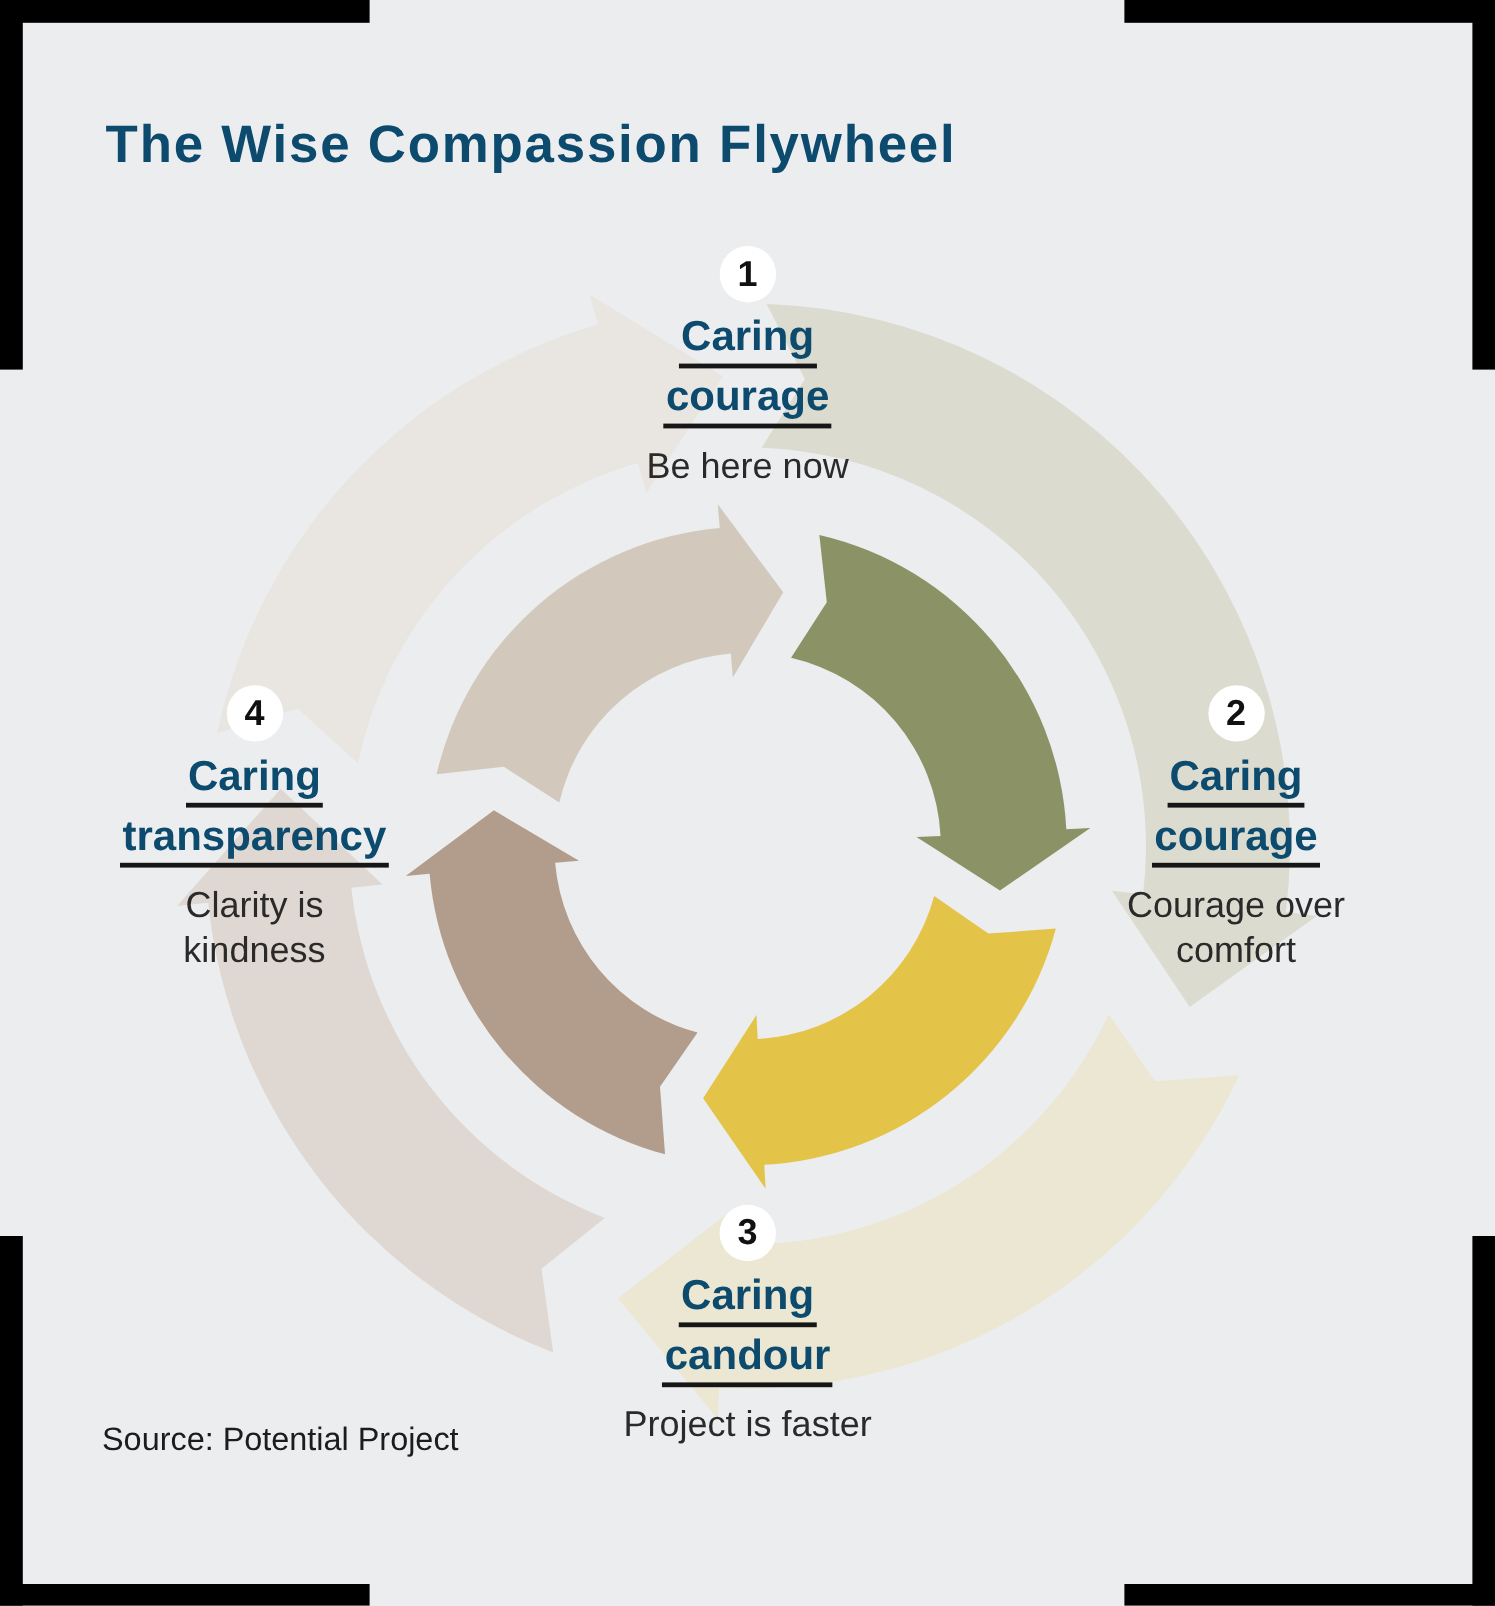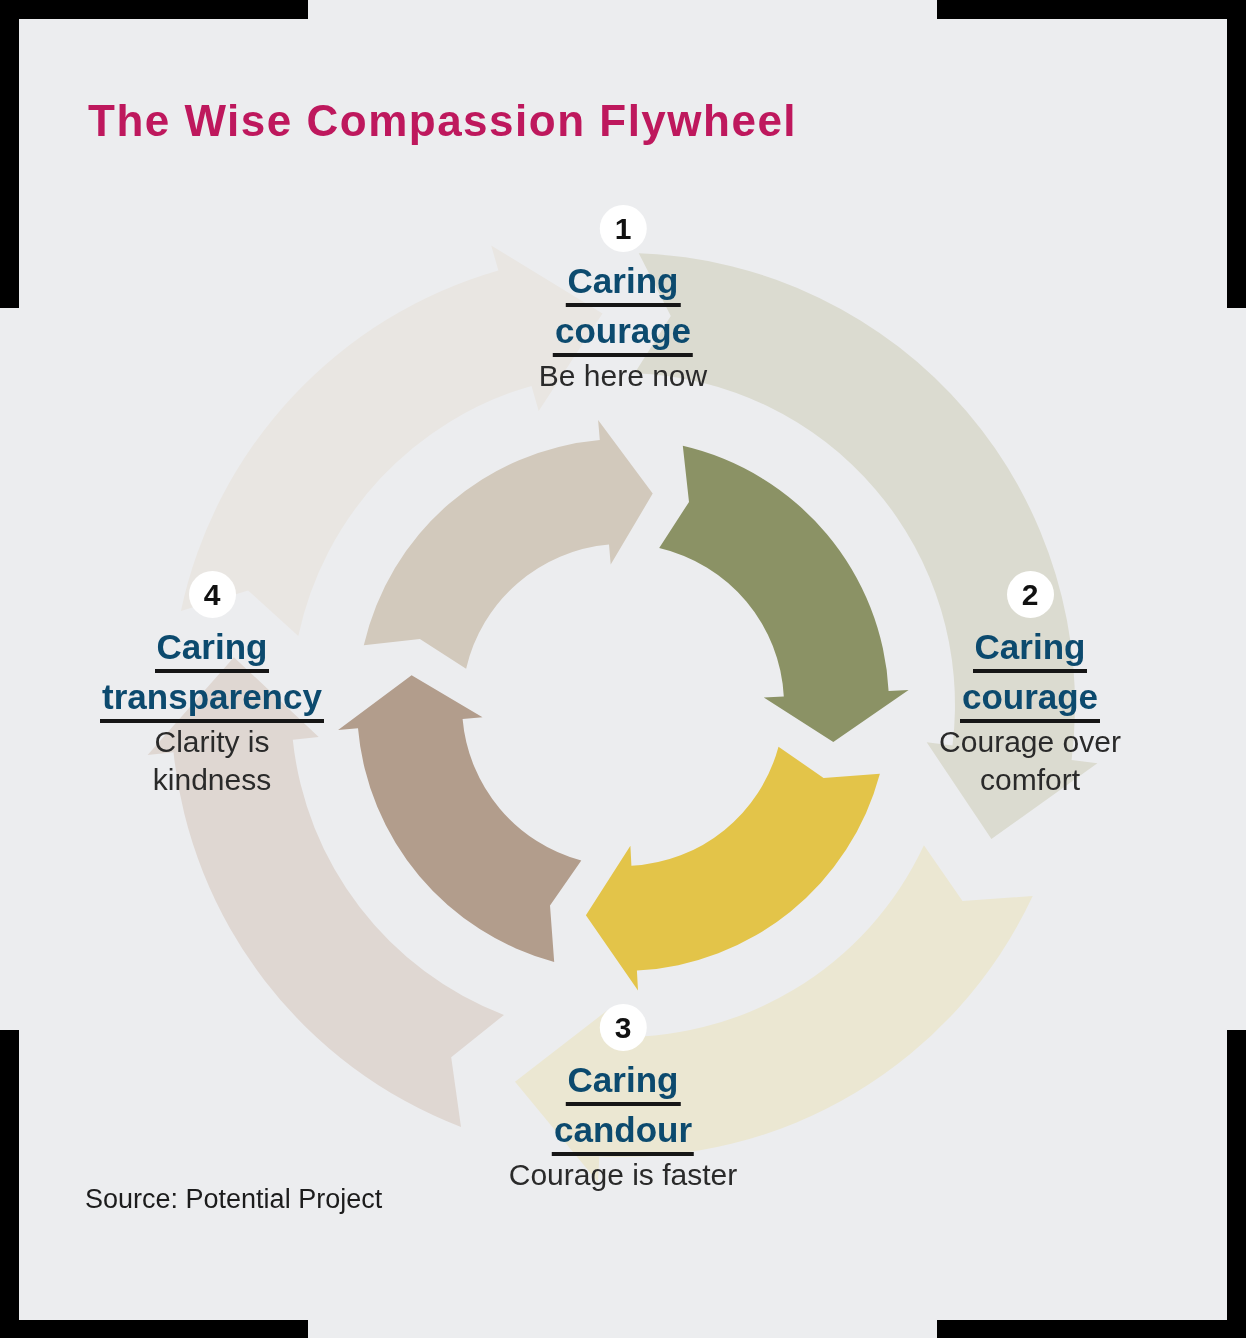--- a/index.html
+++ b/index.html
@@ -18,21 +18,21 @@
   .br.tr-h{right:0;top:0;width:309px;height:19px;}
   .br.tr-v{right:0;top:0;width:19px;height:308px;}
   .br.bl-h{left:0;bottom:0;width:308px;height:18px;}
   .br.bl-v{left:0;bottom:0;width:19px;height:308px;}
   .br.br-h{right:0;bottom:0;width:309px;height:18px;}
   .br.br-v{right:0;bottom:0;width:19px;height:308px;}
 
   .page-title{
     position:absolute;left:88px;top:96px;
     font-size:44px;font-weight:700;letter-spacing:1.5px;
-    color:#be185d;z-index:10;white-space:nowrap;
+    color:#0c4a6e;z-index:10;white-space:nowrap;
   }
   .source{
     position:absolute;left:85px;top:1184px;
     font-size:27px;color:#1c1c1c;z-index:10;
   }
 
   #flywheel{position:absolute;left:0;top:0;z-index:1;}
 
   .step{
     position:absolute;transform:translateX(-50%);
@@ -53,21 +53,21 @@
   }
   .stitle-line{font-size:35px;font-weight:700;line-height:48px;color:#0c4a6e;white-space:nowrap;}
   .stitle-line .u{
     display:inline-block;
     border-bottom:4px solid #161616;
     padding:0 2px 3px 2px;
     line-height:1.08;
   }
   .ssub{
     font-size:30px;line-height:38px;color:#2a2a2a;
-    font-weight:400;
+    margin-top:13px;font-weight:400;
   }
   #step2 .ssub{max-width:250px;}
   #step4 .ssub{max-width:215px;text-align:center;}
 </style>
 </head>
 <body>
 
 <div class="br tl-h"></div>
 <div class="br tl-v"></div>
 <div class="br tr-h"></div>
@@ -101,21 +101,21 @@
   <div class="badge">2</div>
   <div class="stitle-line"><span class="u">Caring</span></div>
   <div class="stitle-line"><span class="u">courage</span></div>
   <div class="ssub">Courage over comfort</div>
 </div>
 
 <div class="step" id="step3">
   <div class="badge">3</div>
   <div class="stitle-line"><span class="u">Caring</span></div>
   <div class="stitle-line"><span class="u">candour</span></div>
-  <div class="ssub">Courage is faster</div>
+  <div class="ssub">Project is faster</div>
 </div>
 
 <div class="step" id="step4">
   <div class="badge">4</div>
   <div class="stitle-line"><span class="u">Caring</span></div>
   <div class="stitle-line"><span class="u">transparency</span></div>
   <div class="ssub">Clarity is kindness</div>
 </div>
 
 <div class="source">Source: Potential Project</div>

